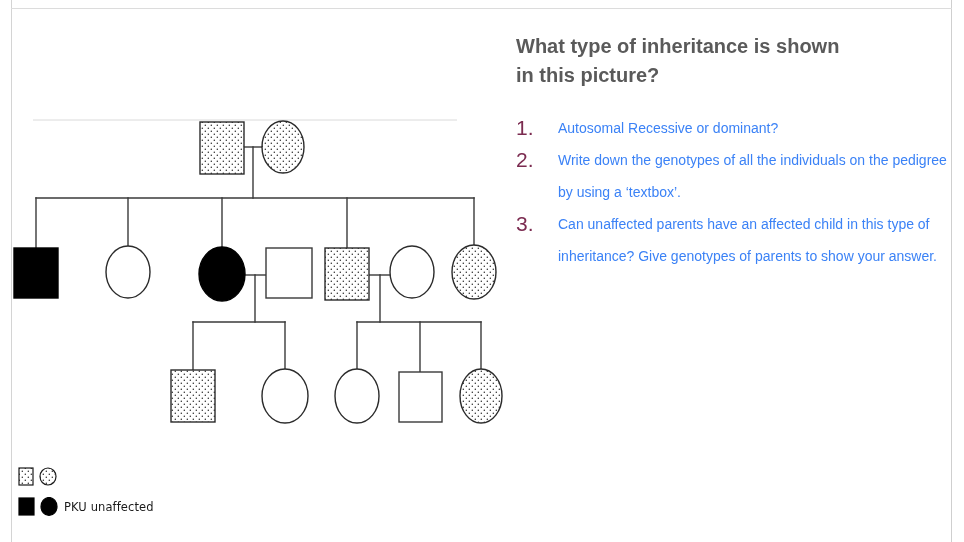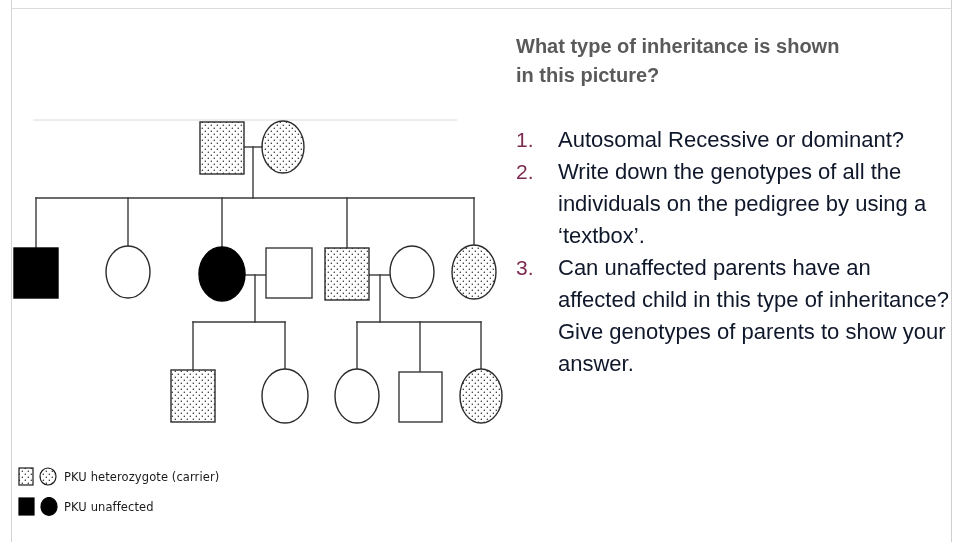--- a/index.html
+++ b/index.html
@@ -77,21 +77,21 @@
     left: 516px;
     top: 32px;
     width: 436px;
   }
   #question-heading {
     font-family: "Liberation Sans", sans-serif;
     font-size: 20px;
     font-weight: bold;
     color: #5a5a5a;
     line-height: 29px;
-    margin: 0 0 34px 0;
+    margin: 0 0 22px 0;
     width: 340px;
   }
   ol#question-list {
     margin: 0;
     padding: 0;
     list-style: none;
   }
   ol#question-list li {
     position: relative;
     display: flex;
@@ -101,22 +101,22 @@
   .li-num {
     flex: 0 0 auto;
     width: 42px;
     font-size: 21px;
     color: #7b2b50;
     line-height: 32px;
     font-family: "Liberation Sans", sans-serif;
   }
   .li-text {
     flex: 1 1 auto;
-    font-size: 22px;
-    color: #0f172a;
+    font-size: 14px;
+    color: #3b82f6;
     line-height: 32px;
     font-family: "Liberation Sans", sans-serif;
   }
 </style>
 </head>
 <body>
 
 <div id="slide">
 
   <div class="frame-left"></div>
@@ -195,21 +195,20 @@
 
   <div id="legend">
 
     <div class="legend-row">
       <span class="legend-swatches">
         <svg width="44" height="20" viewBox="0 0 44 20">
           <rect x="1" y="1" width="14" height="17" fill="url(#stipple)" stroke="#1a1a1a" stroke-width="1.2"></rect>
           <ellipse cx="30" cy="9.5" rx="8" ry="8.5" fill="url(#stipple)" stroke="#1a1a1a" stroke-width="1.2"></ellipse>
         </svg>
       </span>
-      <span class="legend-label">PKU heterozygote (carrier)</span>
     </div>
 
     <div class="legend-row">
       <span class="legend-swatches">
         <svg width="44" height="20" viewBox="0 0 44 20">
           <rect x="1" y="1" width="15" height="17" fill="#000000" stroke="#000000" stroke-width="1.2"></rect>
           <ellipse cx="31" cy="9.5" rx="8" ry="9" fill="#000000" stroke="#000000" stroke-width="1.2"></ellipse>
         </svg>
       </span>
       <span class="legend-label">PKU unaffected</span>

